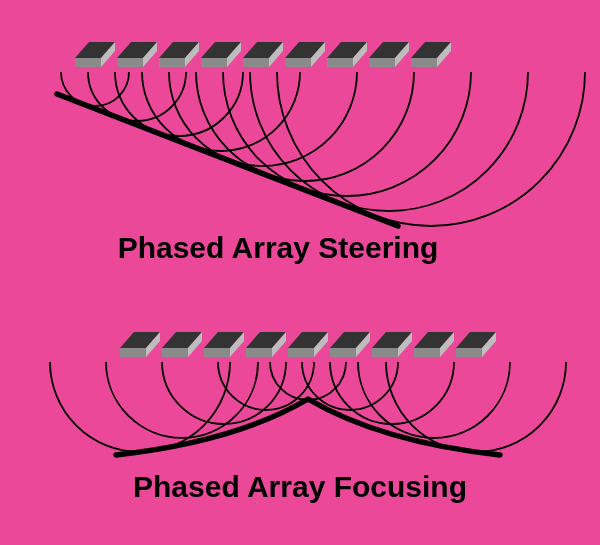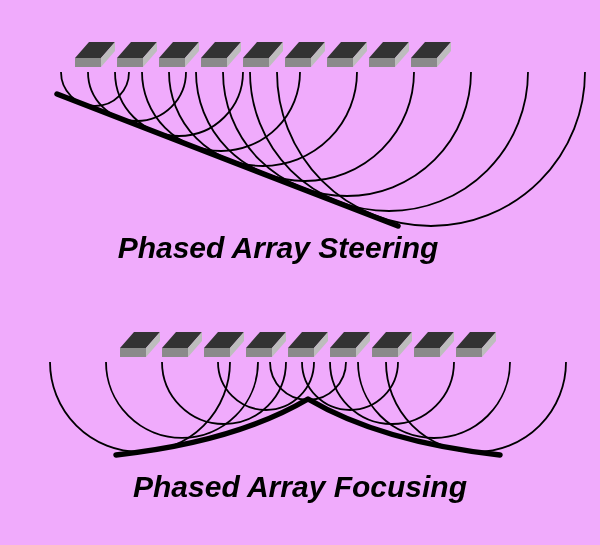--- a/index.html
+++ b/index.html
@@ -4,24 +4,23 @@
 <style>
   html, body {
     margin: 0;
     padding: 0;
     background: #ffffff;
   }
   .stage {
     position: relative;
     width: 600px;
     height: 545px;
-    background: #f0abfc;
+    background: #ec4899;
     overflow: hidden;
     font-family: "Liberation Sans", sans-serif;
-    font-style: italic;
   }
   svg { display: block; }
   text.diagram-label {
     font-family: "Liberation Sans", "DejaVu Sans", sans-serif;
     font-weight: bold;
     font-size: 30px;
     fill: #000000;
   }
 </style>
 </head>

